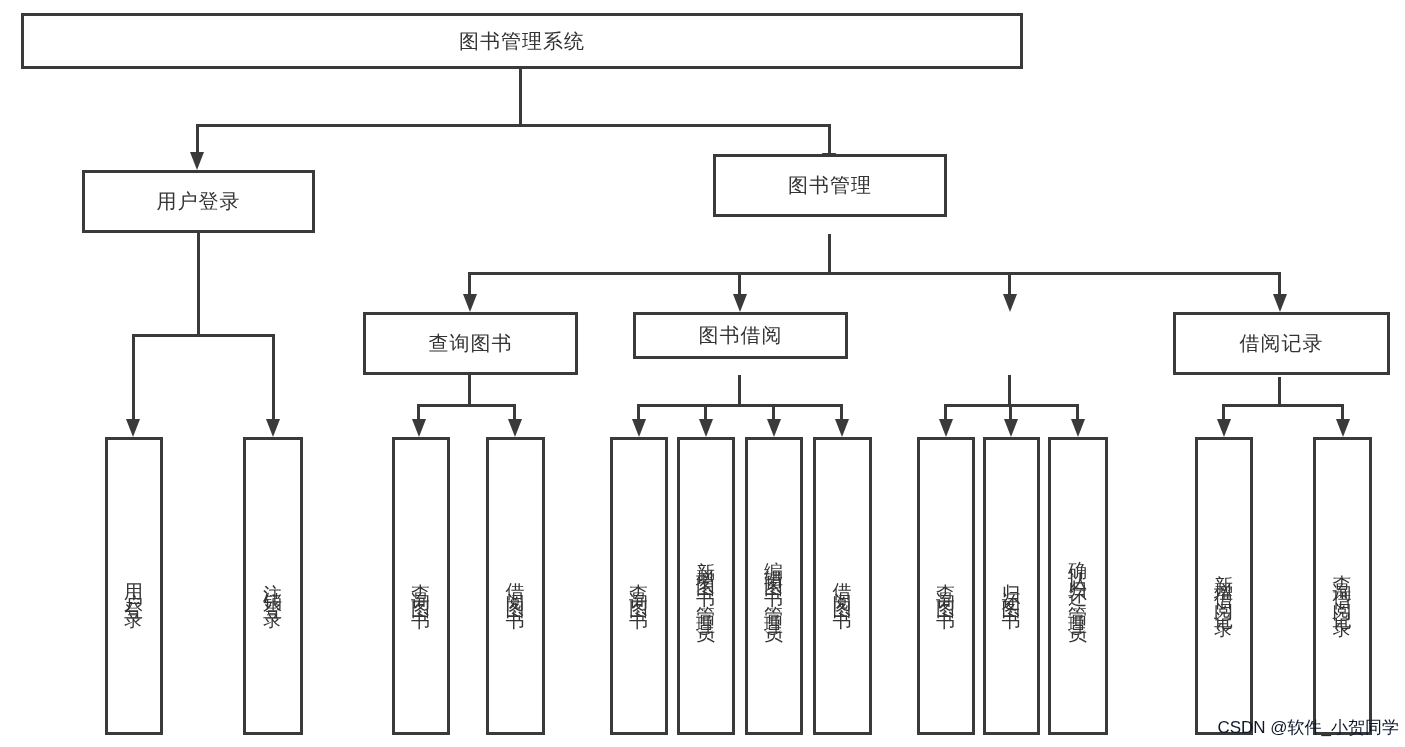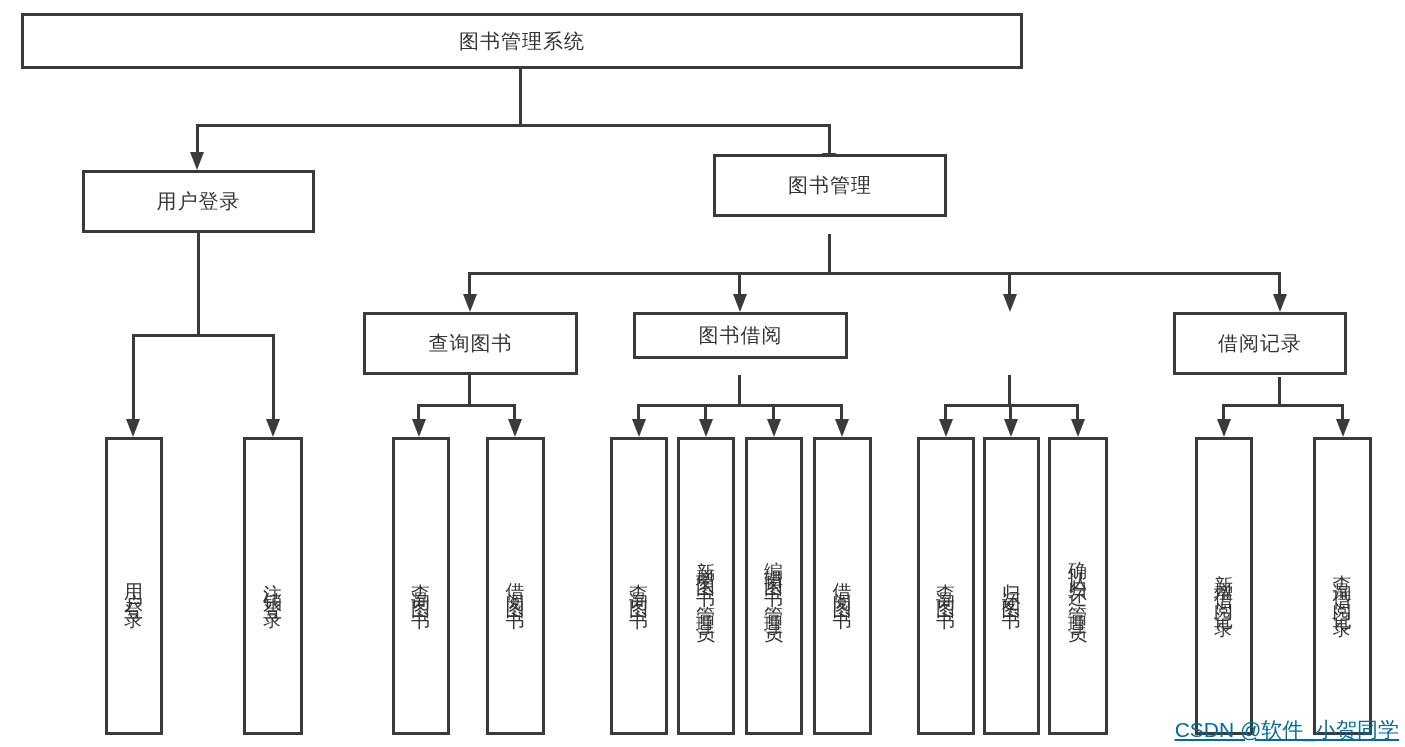--- a/index.html
+++ b/index.html
@@ -36,24 +36,23 @@
     position: absolute;
     width: 0; height: 0;
     border-left: 7px solid transparent;
     border-right: 7px solid transparent;
     border-top: 18px solid #3a3a3a;
   }
   .watermark {
     position: absolute;
     right: 6px;
     top: 716px;
-    color: #0369a1;
-    font-size: 21px;
+    color: #0f172a;
+    font-size: 17px;
     white-space: nowrap;
-    text-decoration: underline;
   }
 </style>
 </head>
 <body>
 
 <div class="stage">
 
   <div class="vl" style="left:519px;top:69px;height:58px"></div>
   <div class="hl" style="left:196px;top:124px;width:635px"></div>
   <div class="vl" style="left:196px;top:124px;height:30px"></div>
@@ -123,21 +122,21 @@
   <div class="box" style="left:713px;top:154px;width:234px;height:63px">
     <span>图书管理</span>
   </div>
 
   <div class="box" style="left:363px;top:312px;width:215px;height:63px">
     <span>查询图书</span>
   </div>
   <div class="box" style="left:633px;top:312px;width:215px;height:47px">
     <span>图书借阅</span>
   </div>
-  <div class="box" style="left:1173px;top:312px;width:174px;height:63px">
+  <div class="box" style="left:1173px;top:312px;width:217px;height:63px">
     <span>借阅记录</span>
   </div>
 
   <div class="box leaf" style="left:105px;top:437px;width:58px;height:298px">
     <span>用户登录</span>
   </div>
   <div class="box leaf" style="left:243px;top:437px;width:60px;height:298px">
     <span>注销登录</span>
   </div>
 

